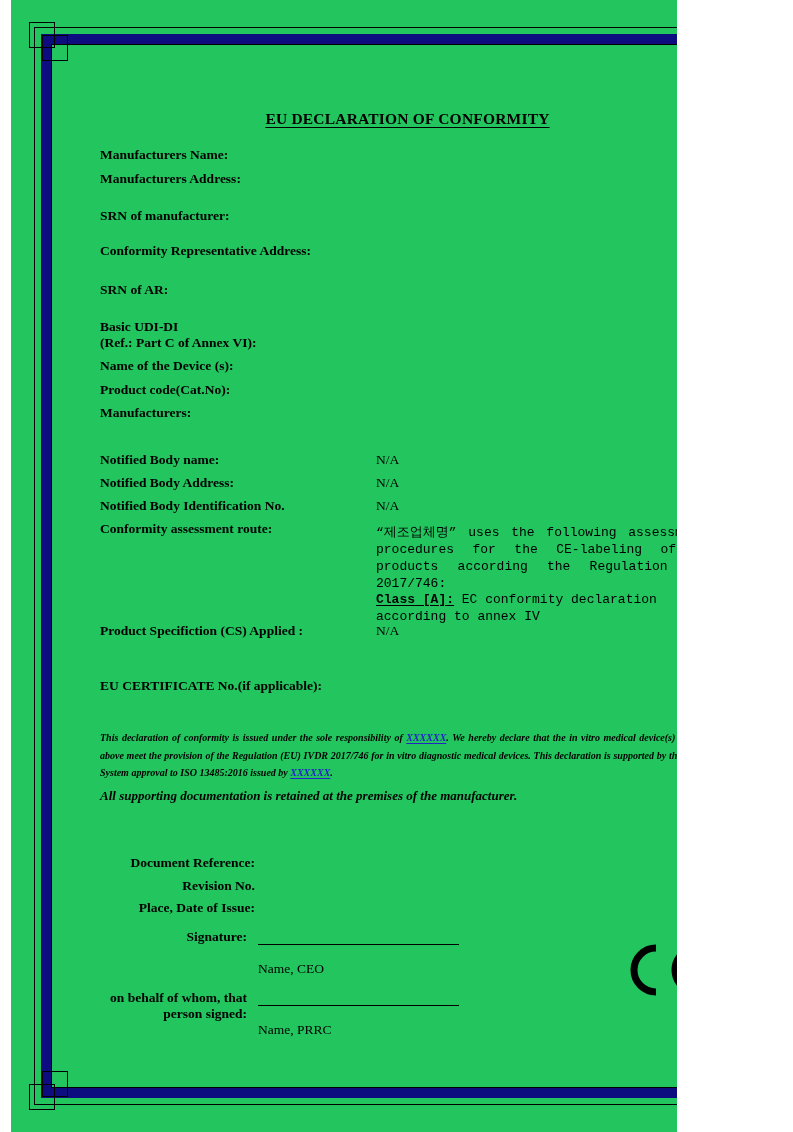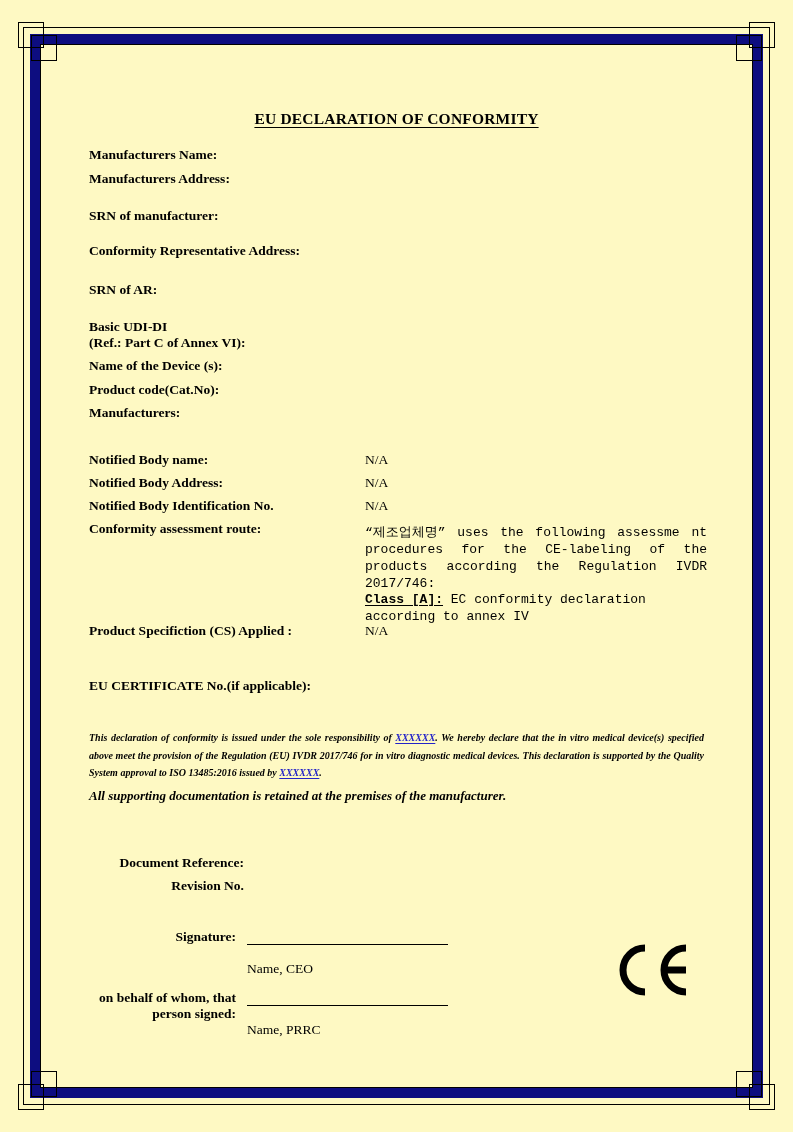--- a/index.html
+++ b/index.html
@@ -7,24 +7,25 @@
     padding: 0;
     background: #ffffff;
   }
   body {
     font-family: "Liberation Serif", serif;
     color: #000000;
   }
 
   .page {
     position: relative;
-    width: 793px;
+    width: 666px;
     height: 1132px;
-    background: #fef9c3;
+    background: #22c55e;
     overflow: hidden;
+    margin-left: 11px;
   }
 
   
   .frame-outer {
     position: absolute;
     left: 23px;
     top: 27px;
     width: 747px;
     height: 1078px;
     border: 1px solid #000000;
@@ -258,20 +259,21 @@
     <div class="val" style="left:365px; top:623px;">N/A</div>
 
     <div class="lbl" style="left:89px; top:678px;">EU CERTIFICATE No.(if applicable):</div>
 
     <div class="decl"><span>This declaration of conformity is issued under the sole responsibility of </span><span class="blue">XXXXXX</span><span>. We hereby declare that the in vitro medical device(s) specified above meet the provision of the Regulation (EU) IVDR 2017/746 for in vitro diagnostic medical devices. This declaration is supported by the Quality System approval to ISO 13485:2016 issued by </span><span class="blue">XXXXXX</span><span>.</span></div>
 
     <div class="decl-last">All supporting documentation is retained at the premises of the manufacturer.</div>
 
     <div class="sig-lbl" style="left:19px; top:878px; width:225px;">Revision No.</div>
     <div class="sig-lbl" style="left:19px; top:855px; width:225px;">Document Reference:</div>
+    <div class="sig-lbl" style="left:19px; top:900px; width:225px;">Place, Date of Issue:</div>
 
     <div class="sig-lbl" style="left:19px; top:929px; width:217px;">Signature:</div>
     <div class="sig-line" style="top:944px;"></div>
     <div class="sig-name" style="left:247px; top:961px;">Name, CEO</div>
 
     <div class="sig-lbl" style="left:19px; top:990px; width:217px;">on behalf of whom, that
 person signed:</div>
     <div class="sig-line" style="top:1005px;"></div>
     <div class="sig-name" style="left:247px; top:1022px;">Name, PRRC</div>
 

